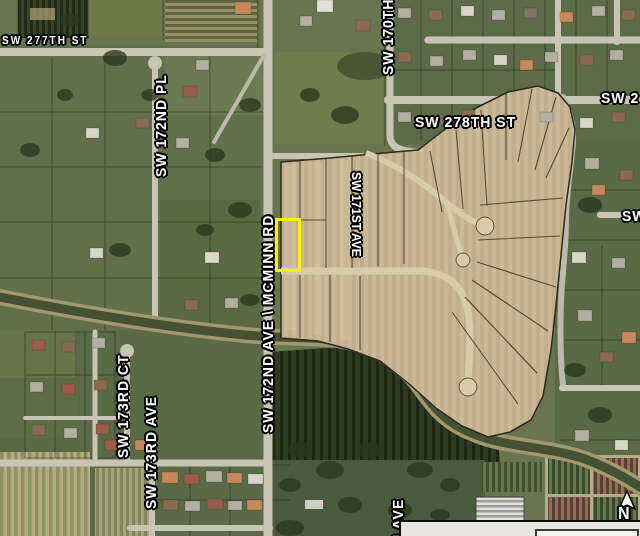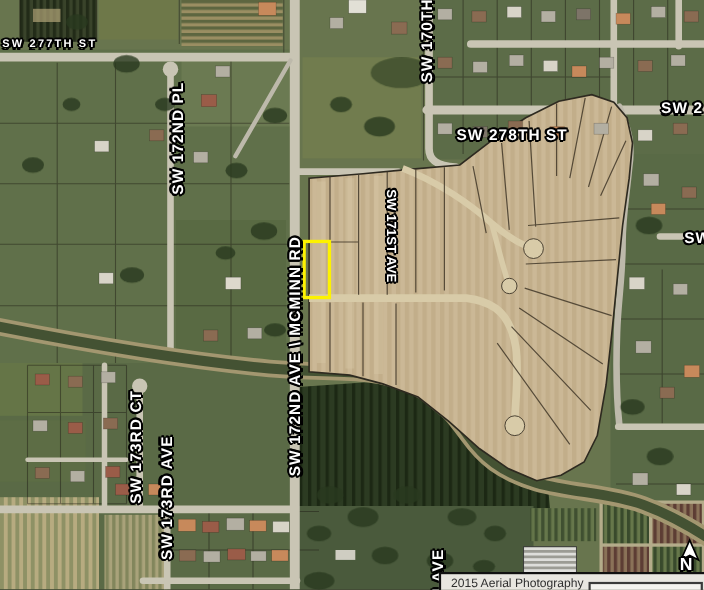--- a/index.html
+++ b/index.html
@@ -291,17 +291,16 @@
   <div class="lbl v-up" style="left:381px;top:75px;">SW 170TH</div>
   <div class="lbl v-up" style="left:261px;top:433px;">SW 172ND AVE \ MCMINN RD</div>
   <div class="lbl v-down cond" style="left:362px;top:172px;">SW 171ST AVE</div>
   <div class="lbl v-up" style="left:116px;top:458px;">SW 173RD CT</div>
   <div class="lbl v-up" style="left:144px;top:509px;">SW 173RD AVE</div>
   <div class="lbl v-up" style="left:391px;top:545px;">H AVE</div>
 
   <div class="lbl" id="north-n">N</div>
 
   <div id="attr-bar">
-    <span id="attr-text">2015 Aerial Photography</span>
     <div id="attr-box"></div>
   </div>
 
 </div>
 
 </body></html>

